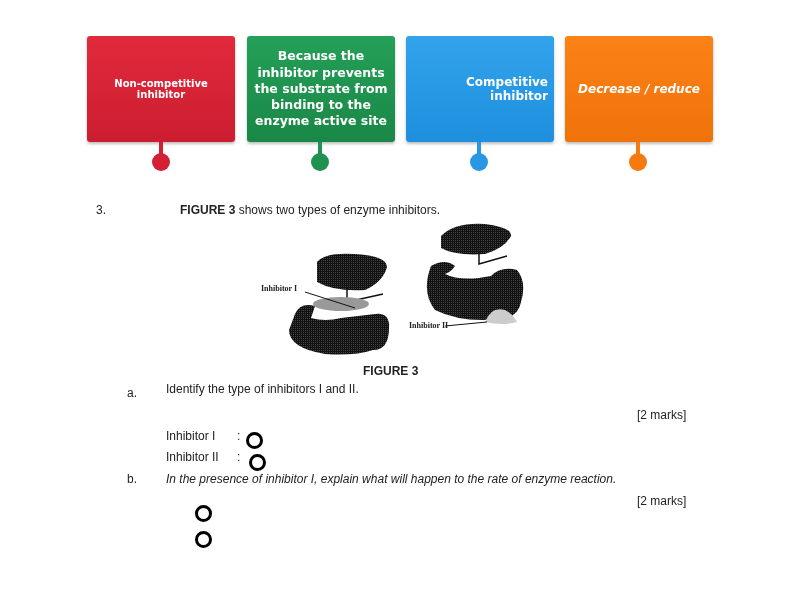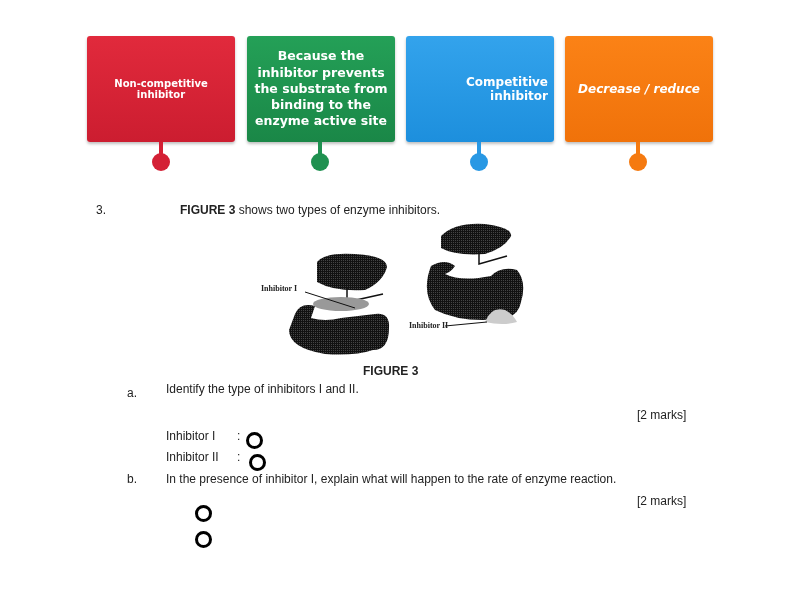--- a/index.html
+++ b/index.html
@@ -94,17 +94,17 @@
 
 <div class="q" style="left:166px; top:429px;">Inhibitor I</div>
 <div class="q" style="left:237px; top:429px;">:</div>
 <div class="circle" style="left:246px; top:432px;"></div>
 
 <div class="q" style="left:166px; top:450px;">Inhibitor II</div>
 <div class="q" style="left:237px; top:450px;">:</div>
 <div class="circle" style="left:249px; top:454px;"></div>
 
 <div class="q" style="left:127px; top:472px;">b.</div>
-<div class="q" style="left:166px; top:472px;">In the presence of inhibitor I, explain what will happen to the rate of enzyme reaction.</div>
+<div class="q" style="left:166px; top:472px;font-style:italic;">In the presence of inhibitor I, explain what will happen to the rate of enzyme reaction.</div>
 <div class="q" style="left:637px; top:494px;">[2 marks]</div>
 
 <div class="circle" style="left:195px; top:505px;"></div>
 <div class="circle" style="left:195px; top:531px;"></div>
 
 </body></html>

